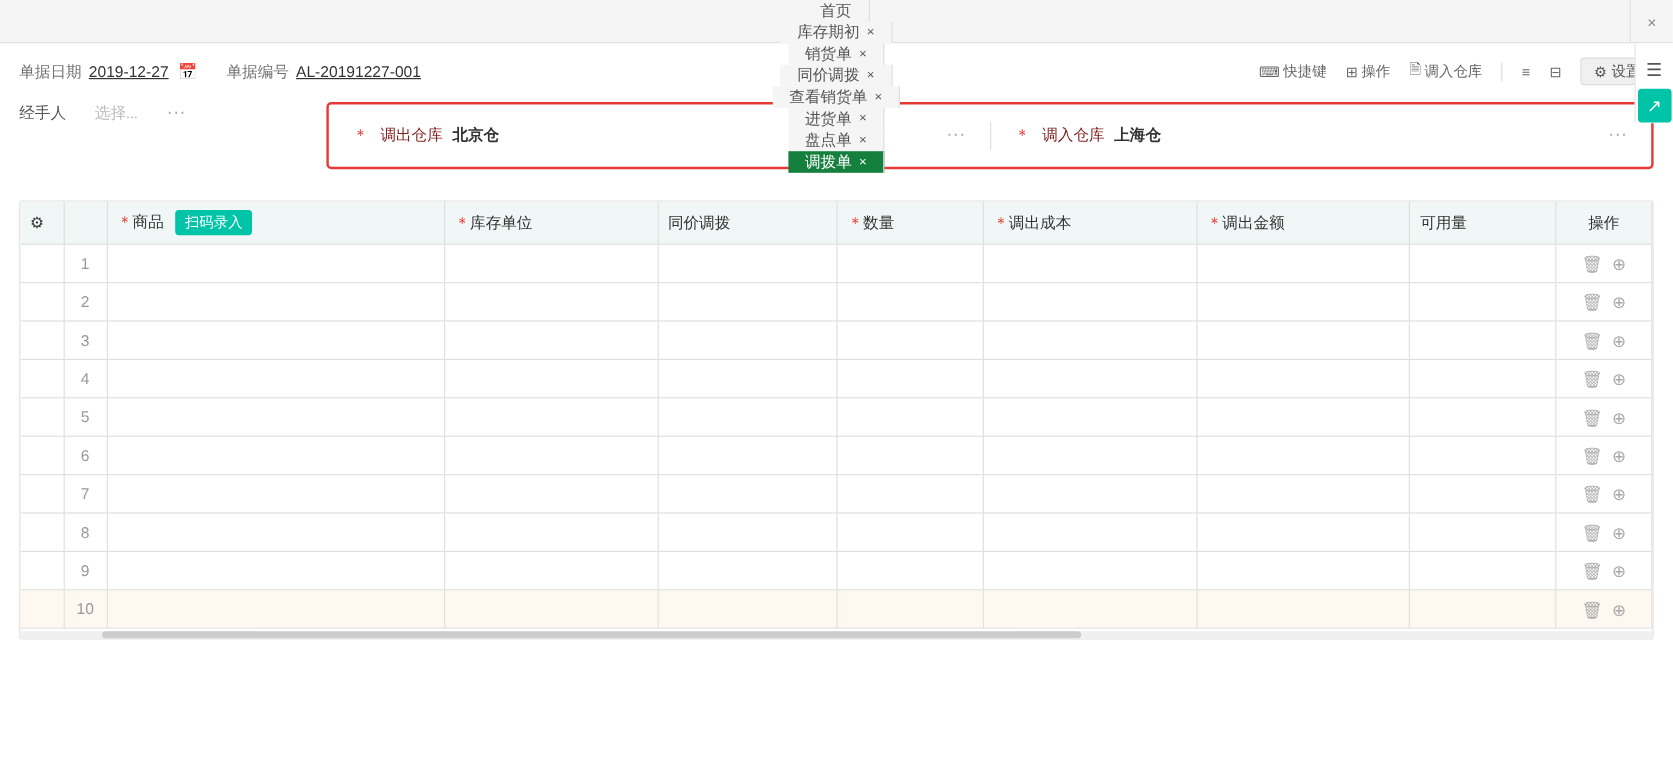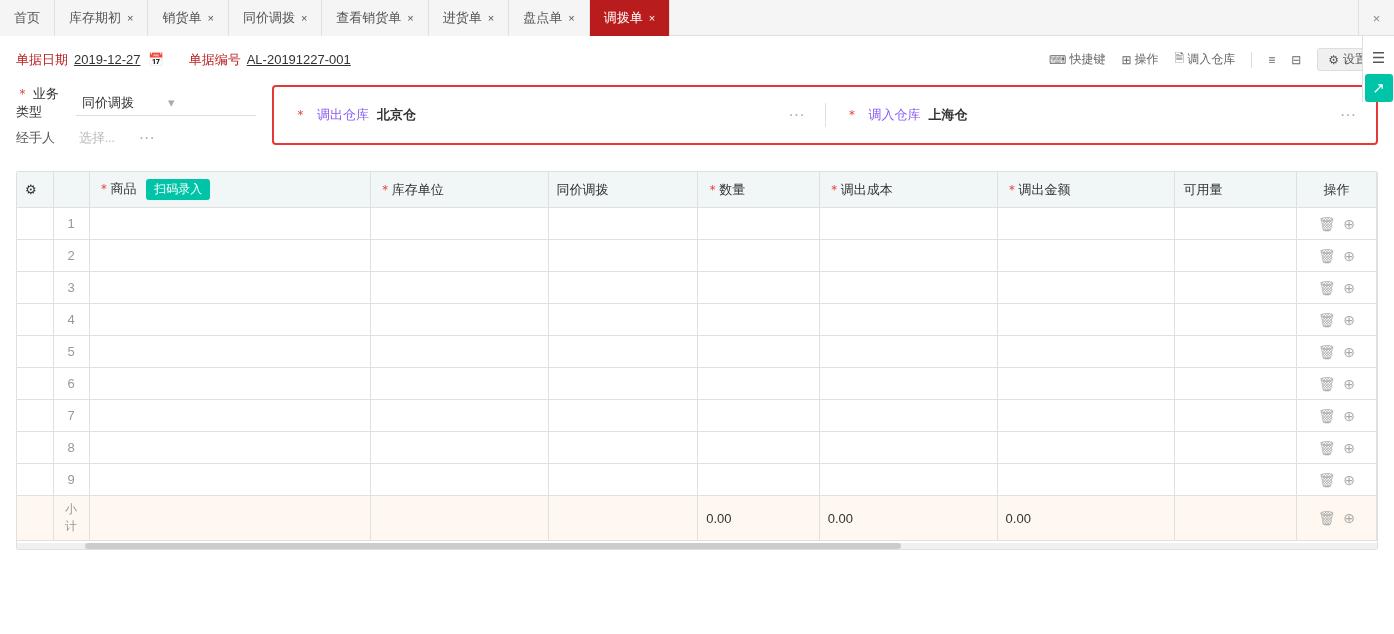--- a/index.html
+++ b/index.html
@@ -1,44 +1,44 @@
 <!DOCTYPE html>
 <html><head>
   <meta charset="utf-8">
   <style>
     * { box-sizing: border-box; margin: 0; padding: 0; }
     body { font-family: 'Microsoft YaHei', Arial, sans-serif; font-size: 13px; color: #333; background: #fff; overflow: hidden; }
 
     
     .tabs-bar {
       display: flex; align-items: center; border-bottom: 1px solid #e0e0e0;
-      background: #f5f5f5; height: 36px; padding: 0 0 0 0; position: relative;
+      background: #f5f5f5; height: 36px; padding: 0 0 0 0; position: relative; flex-direction: column;
     }
     .tab-item {
       display: flex; align-items: center; padding: 0 14px; height: 36px;
       border-right: 1px solid #e0e0e0; cursor: pointer; font-size: 13px;
       color: #555; background: #f5f5f5; white-space: nowrap;
     }
     .tab-item.active {
-      background: #b91c1c; color: #fff;
+      background: #15803d; color: #fff;
     }
     .tab-item .close-icon { margin-left: 6px; font-size: 11px; cursor: pointer; }
     .tab-close-btn {
       position: absolute; right: 0; top: 0; height: 36px; width: 36px;
       display: flex; align-items: center; justify-content: center;
       border-left: 1px solid #e0e0e0; cursor: pointer; color: #888;
     }
 
     
     .content-area { padding: 12px 16px; background: #fff; }
 
     
     .form-header { display: flex; align-items: center; margin-bottom: 14px; gap: 24px; }
     .form-field { display: flex; align-items: center; gap: 6px; font-size: 13px; }
-    .form-field label { color: #b91c1c; white-space: nowrap; }
+    .form-field label { color: #737373; white-space: nowrap; }
     .form-field .value { color: #333; font-weight: 500; text-decoration: underline; }
     .calendar-icon { color: #666; cursor: pointer; margin-left: 2px; }
 
     
     .toolbar-right {
       margin-left: auto; display: flex; align-items: center; gap: 16px;
       font-size: 12px; color: #666;
     }
     .toolbar-right .icon-btn {
       display: flex; align-items: center; gap: 3px; cursor: pointer; color: #666;
@@ -53,21 +53,21 @@
     
     .warehouse-section {
       border: 2px solid #e53935; border-radius: 4px;
       padding: 14px 20px; margin-bottom: 14px;
       display: flex; align-items: center; gap: 0;
     }
     .warehouse-field {
       display: flex; align-items: center; gap: 8px; flex: 1;
     }
     .warehouse-field .req { color: #e53935; margin-right: 2px; }
-    .warehouse-label { color: #8b5cf6; white-space: nowrap; }
+    .warehouse-label { color: #7f1d1d; white-space: nowrap; }
     .warehouse-value { color: #333; font-weight: 700; }
     .warehouse-dots { color: #aaa; cursor: pointer; margin-left: auto; font-size: 16px; }
     .warehouse-divider { width: 1px; height: 24px; background: #e0e0e0; margin: 0 20px; }
 
     
     .biz-row { display: flex; align-items: center; margin-bottom: 8px; gap: 20px; }
     .biz-field { display: flex; align-items: center; gap: 6px; }
     .biz-label .req { color: #e53935; }
     .biz-select {
       min-width: 180px; border: none; border-bottom: 1px solid #ddd;
@@ -201,32 +201,20 @@
         <span>⚙</span>
         <span>设置</span>
       </div>
     </div>
   </div>
 
   <div style="display:flex; gap:16px; margin-bottom:12px;">
 
     <div style="width:240px; flex-shrink:0;">
 
-      <div class="biz-row">
-        <div class="biz-field">
-          <span class="biz-label">
-            <span class="req">＊</span>
-            <span>业务类型</span>
-          </span>
-          <div class="biz-select">
-            <span>同价调拨</span>
-            <span class="arrow">▾</span>
-          </div>
-        </div>
-      </div>
 
       <div class="manager-row">
         <span class="manager-label">经手人</span>
         <span class="manager-placeholder">选择...</span>
         <span class="manager-dots">···</span>
       </div>
     </div>
 
     <div class="warehouse-section" style="flex:1;">
       <div class="warehouse-field">
@@ -397,29 +385,29 @@
         <td></td>
         <td></td>
         <td></td>
         <td class="ops-col">
           <span class="op-icon">🗑</span>
           <span class="op-icon">⊕</span>
         </td>
       </tr>
             <tr>
         <td class="gear-col"></td>
-        <td class="row-num" style="color:#999;font-size:12px;">小计</td>
-        <td style="background:#fff8f0;"></td>
-        <td style="background:#fff8f0;"></td>
-        <td style="background:#fff8f0;"></td>
-        <td style="background:#fff8f0;">0.00</td>
-        <td style="background:#fff8f0;">0.00</td>
-        <td style="background:#fff8f0;">0.00</td>
-        <td style="background:#fff8f0;"></td>
-        <td class="ops-col" style="background:#fff8f0;">
+        <td class="row-num">10</td>
+        <td></td>
+        <td></td>
+        <td></td>
+        <td></td>
+        <td></td>
+        <td></td>
+        <td></td>
+        <td class="ops-col">
           <span class="op-icon">🗑</span>
           <span class="op-icon">⊕</span>
         </td>
       </tr>
           </tbody>
       </table>
     </div>
     <div style="height:6px; background:#f0f0f0; position:relative;">
       <div class="scroll-thumb"></div>
     </div>

